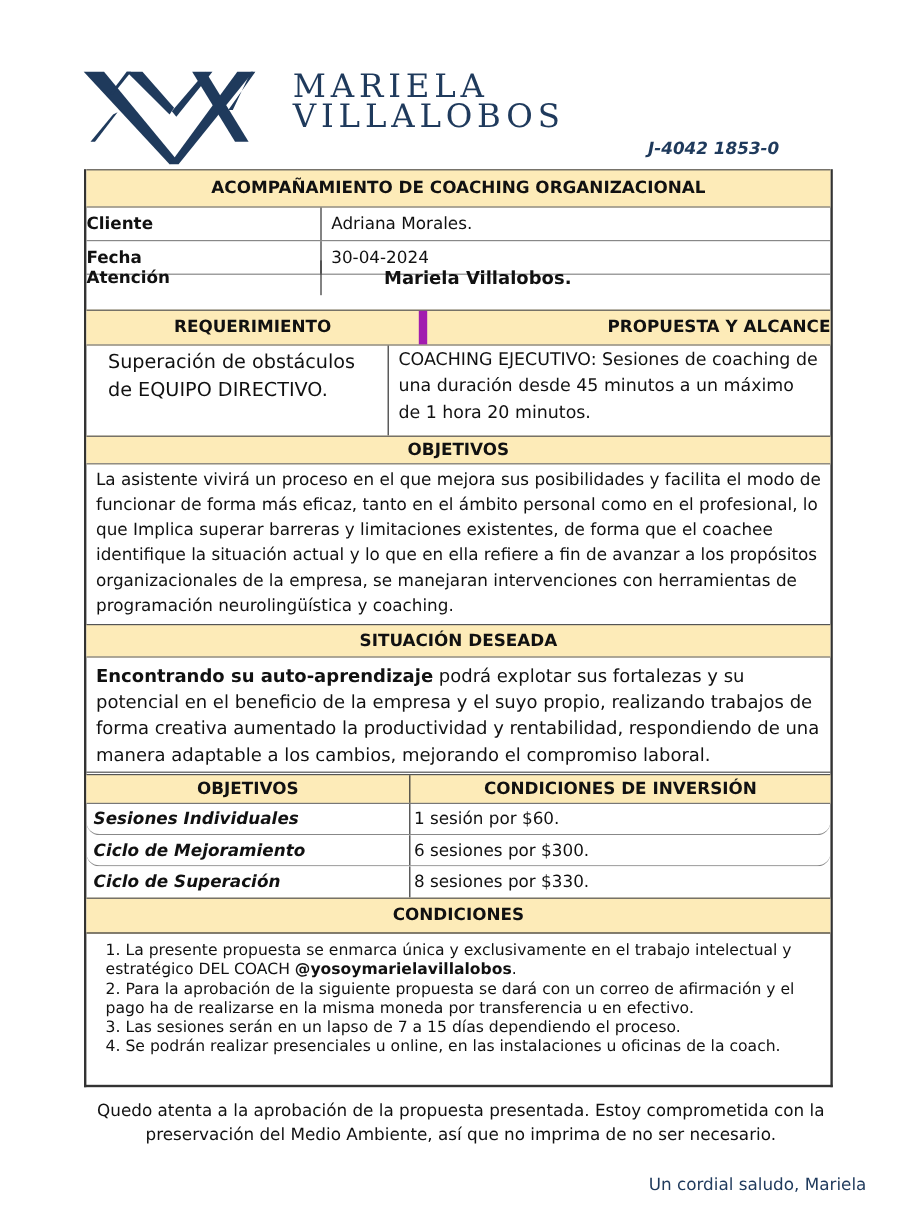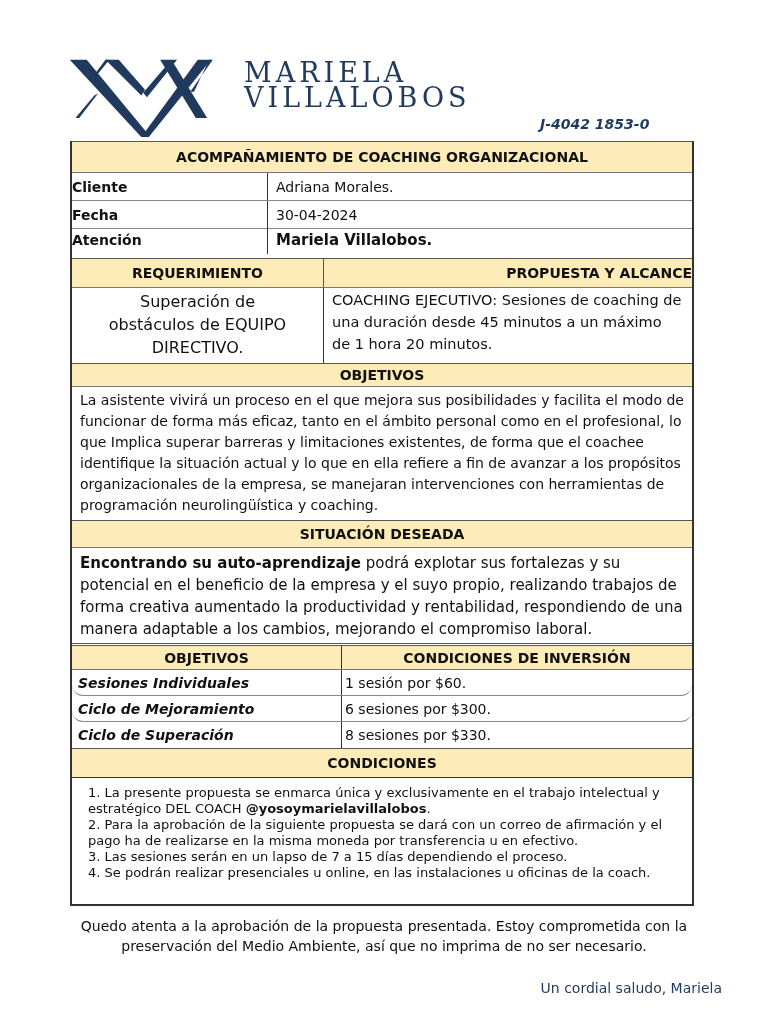--- a/index.html
+++ b/index.html
@@ -58,31 +58,31 @@
   </div>
 
   <div class="row kv" style="top:32px;height:28px;">
     <div class="k">Cliente</div>
     <div class="v">Adriana Morales.</div>
   </div>
   <div class="row kv" style="top:60px;height:28px;">
     <div class="k">Fecha</div>
     <div class="v">30-04-2024</div>
   </div>
-  <div class="row kv" style="top:84px;height:29px;border-bottom:none;">
+  <div class="row kv" style="top:76px;height:29px;border-bottom:none;gap:44px;">
     <div class="k">Atención</div>
     <div class="v" style="font-weight:bold;font-size:15px;">Mariela Villalobos.</div>
   </div>
 
   <div class="row hdr" style="top:117px;height:30px;justify-content:flex-start;">
-    <div style="width:252px;text-align:center;border-right:1px solid #a21caf;height:100%;display:flex;align-items:center;justify-content:center;box-sizing:border-box;">REQUERIMIENTO</div>
+    <div style="width:284px;text-align:center;border-right:7px solid #a21caf;height:100%;display:flex;align-items:center;justify-content:center;box-sizing:border-box;">REQUERIMIENTO</div>
     <div style="flex:1;text-align:right;">PROPUESTA Y ALCANCE</div>
   </div>
   <div class="row" style="top:147px;height:75px;">
-    <div class="col" style="left:0;width:252px;border-right:1px solid #333;justify-content:center;text-align:center;font-size:16px;line-height:23px;padding:0 26px;align-items:flex-start;padding-top:2px;">Superación de obstáculos de EQUIPO DIRECTIVO.</div>
+    <div class="col" style="left:0;width:252px;border-right:1px solid #333;justify-content:center;font-size:16px;line-height:23px;padding:0 18px;align-items:flex-start;padding-top:2px;">Superación de obstáculos de EQUIPO DIRECTIVO.</div>
     <div class="col" style="left:252px;right:0;font-size:14.5px;line-height:22px;padding:0 8px;align-items:flex-start;padding-top:1px;">COACHING EJECUTIVO:  Sesiones de coaching de una duración desde 45 minutos a un máximo de 1 hora 20 minutos.</div>
   </div>
 
   <div class="row hdr" style="top:222px;height:24px;">
     <span>OBJETIVOS</span>
   </div>
   <div class="row para" style="top:247px;height:132px;">La asistente vivirá un proceso en el que mejora sus posibilidades y facilita el modo de funcionar de forma más eficaz, tanto en el ámbito personal como en el profesional, lo que Implica superar barreras y  limitaciones existentes, de forma que el coachee identifique la situación actual y lo que en ella refiere a fin de avanzar a los propósitos organizacionales de la empresa, se manejaran intervenciones con herramientas de programación neurolingüística y coaching.</div>
 
   <div class="row hdr" style="top:379px;height:28px;">
     <span>SITUACIÓN DESEADA</span>

